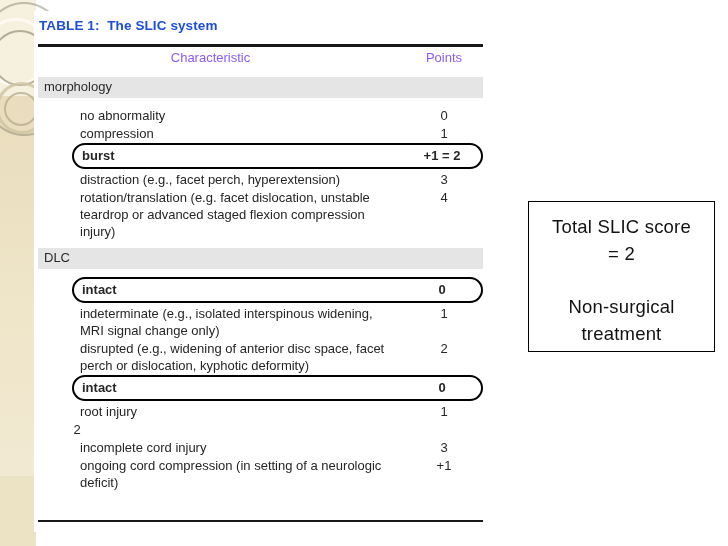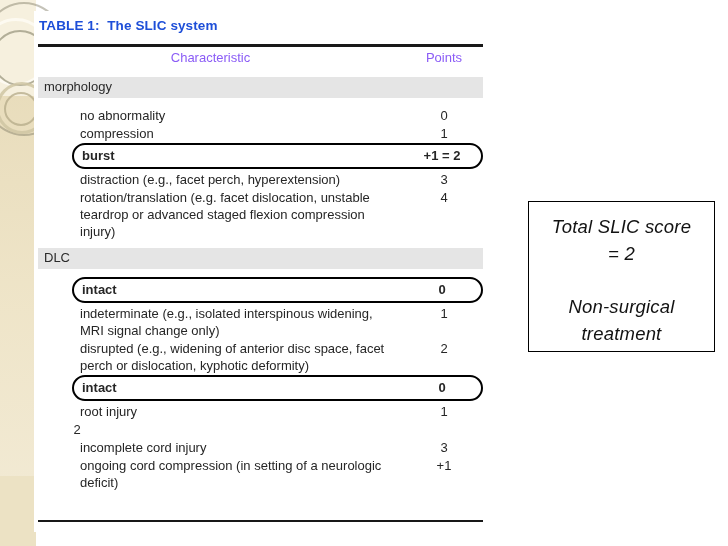--- a/index.html
+++ b/index.html
@@ -185,21 +185,20 @@
     height: 151px;
     border: 1.5px solid #000;
     background: #ffffff;
     z-index: 2;
     box-sizing: border-box;
     display: flex;
     flex-direction: column;
     align-items: center;
     justify-content: flex-start;
     padding-top: 11px;
-    font-style: italic;
   }
   #score-callout .line {
     font-size: 18.5px;
     color: #121212;
     text-align: center;
     line-height: 27px;
     letter-spacing: .2px;
   }
   #score-callout .gap {
     height: 26px;

